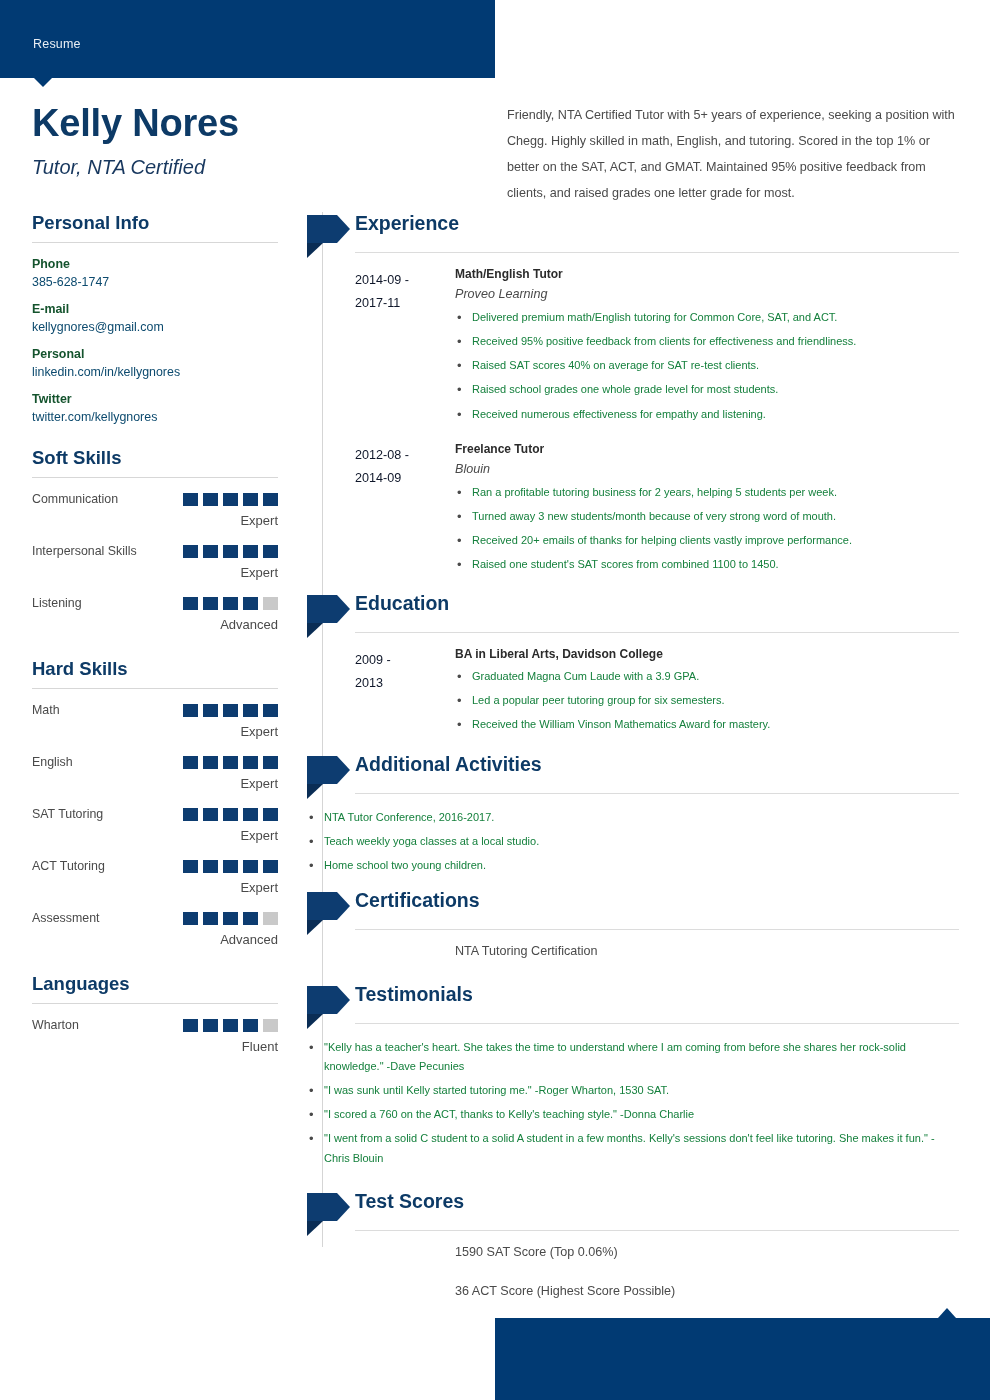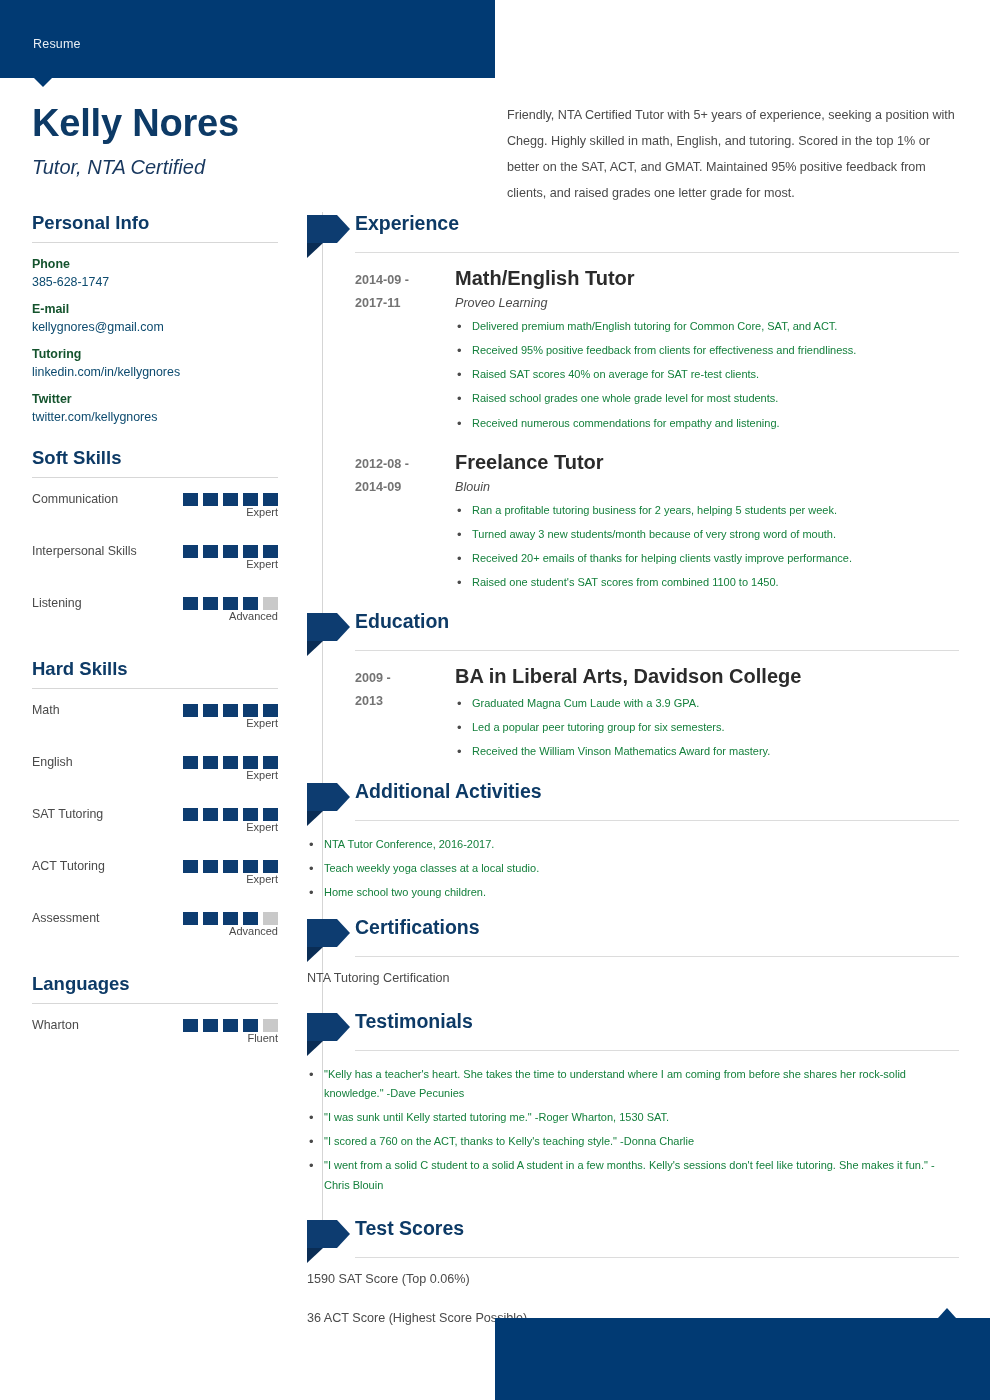--- a/index.html
+++ b/index.html
@@ -118,22 +118,22 @@
   .skill-boxes {
     position: absolute;
     right: 0; top: 1px;
     display: flex;
     gap: 5px;
   }
   .sq { width: 15px; height: 13px; background: #c9c9c9; }
   .sq.on { background: #0d3c70; }
   .skill-level {
     position: absolute;
-    right: 0; top: 14px;
-    font-size: 11px;
+    right: 0; top: 21px;
+    font-size: 13px;
     color: #4a4a4a;
   }
   .group-gap { height: 10px; }
 
   
   .timeline-line {
     position: absolute;
     left: 322px;
     top: 212px;
     width: 1px;
@@ -197,29 +197,29 @@
     position: relative;
     padding-left: 48px;
     margin-bottom: 18px;
   }
   .entry-dates {
     position: absolute;
     left: 48px;
     top: 2px;
     width: 96px;
     font-size: 12.6px;
-    font-weight: bold;
-    color: #737373;
+    font-weight: normal;
+    color: #0f172a;
     line-height: 1.85;
   }
   .entry-body {
     margin-left: 100px;
   }
   .entry-title {
-    font-size: 20px;
+    font-size: 12px;
     font-weight: bold;
     color: #2b2b2b;
     margin-bottom: 6px;
   }
   .entry-sub {
     font-size: 12.6px;
     font-style: italic;
     color: #4a4a4a;
     margin-bottom: 7px;
   }
@@ -238,20 +238,21 @@
   }
   ul.bullets li:before {
     content: "\2022";
     position: absolute;
     left: 2px;
     top: -1px;
     color: #4a4a4a;
     font-size: 13px;
   }
   .plain-list {
+    margin-left: 148px;
   }
   .plain-line {
     font-size: 12.6px;
     color: #4a4a4a;
     margin-bottom: 25px;
   }
   .indented-bullets { margin-left: 148px; }
 
   
   .footer-bar {
@@ -295,21 +296,21 @@
       <div id="personal-info-list">
           <div class="info-item">
             <div class="info-label">Phone</div>
             <div class="info-value">385-628-1747</div>
           </div>
           <div class="info-item">
             <div class="info-label">E-mail</div>
             <div class="info-value">kellygnores@gmail.com</div>
           </div>
           <div class="info-item">
-            <div class="info-label">Tutoring</div>
+            <div class="info-label">Personal</div>
             <div class="info-value">linkedin.com/in/kellygnores</div>
           </div>
           <div class="info-item">
             <div class="info-label">Twitter</div>
             <div class="info-value">twitter.com/kellygnores</div>
           </div>
         </div>
     </div>
 
     <div class="group-gap"></div>
@@ -456,21 +457,21 @@
           <div class="entry">
             <div class="entry-dates">2014-09 -<br>2017-11</div>
             <div class="entry-body">
               <div class="entry-title">Math/English Tutor</div>
               <div class="entry-sub">Proveo Learning</div>
               <ul class="bullets">
                 <li>Delivered premium math/English tutoring for Common Core, SAT, and ACT.</li>
                 <li>Received 95% positive feedback from clients for effectiveness and friendliness.</li>
                 <li>Raised SAT scores 40% on average for SAT re-test clients.</li>
                 <li>Raised school grades one whole grade level for most students.</li>
-                <li>Received numerous commendations for empathy and listening.</li>
+                <li>Received numerous effectiveness for empathy and listening.</li>
               </ul>
             </div>
           </div>
           <div class="entry">
             <div class="entry-dates">2012-08 -<br>2014-09</div>
             <div class="entry-body">
               <div class="entry-title">Freelance Tutor</div>
               <div class="entry-sub">Blouin</div>
               <ul class="bullets">
                 <li>Ran a profitable tutoring business for 2 years, helping 5 students per week.</li>

